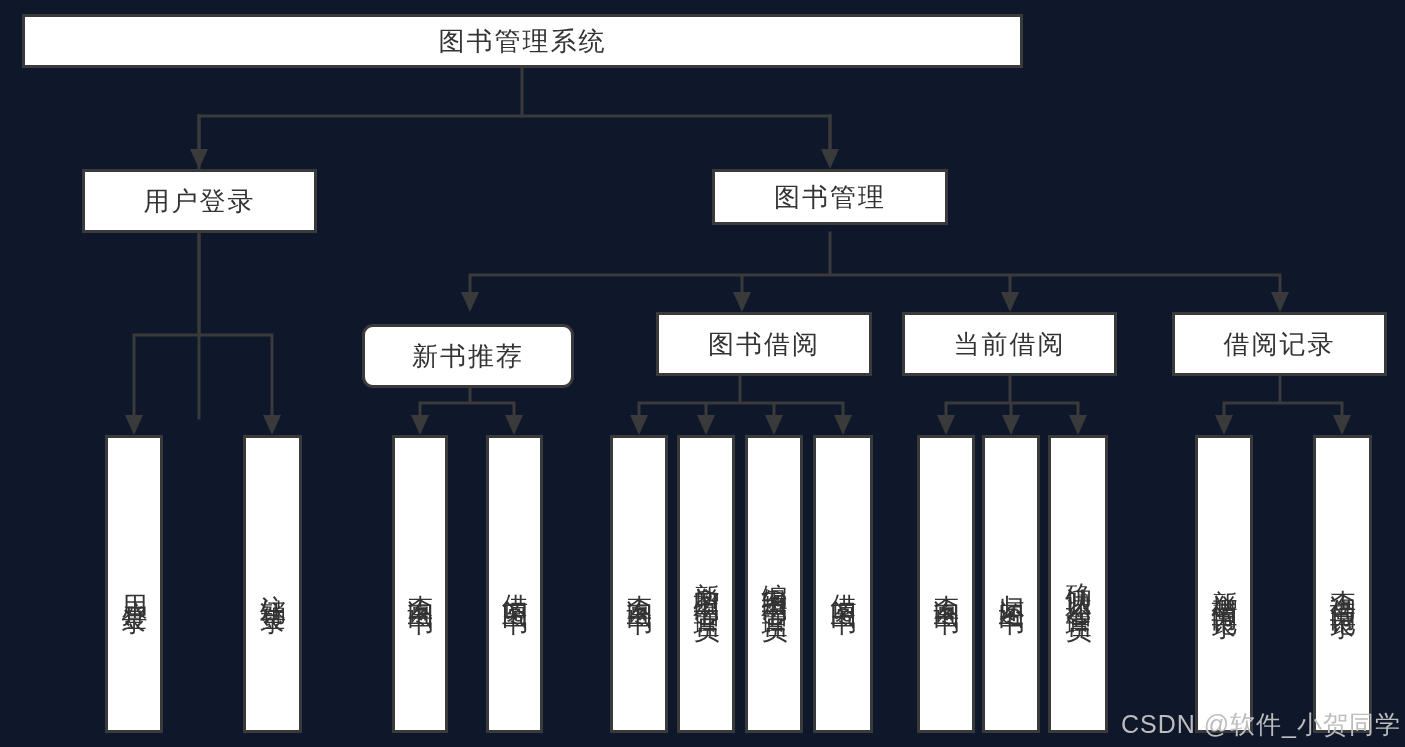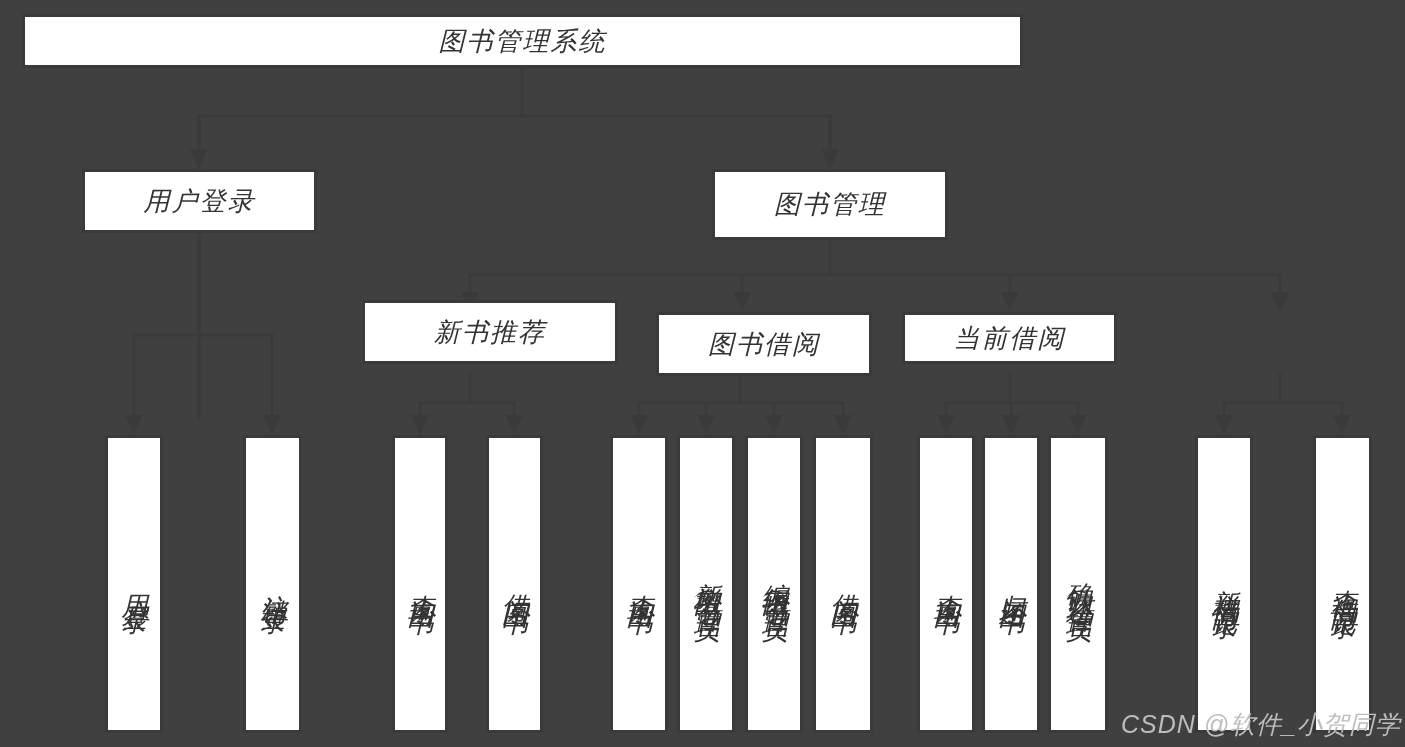--- a/index.html
+++ b/index.html
@@ -1,22 +1,21 @@
 <!DOCTYPE html>
 <html><head>
 <meta charset="utf-8">
 <style>
   html,body{margin:0;padding:0;background:#ffffff;}
   #canvas{
     position:relative;
     width:1405px;height:747px;
-    background:#404040;
+    background:#0f172a;
     font-family:"Liberation Sans", sans-serif;
     overflow:hidden;
-    font-style:italic;
   }
   #connectors{position:absolute;left:0;top:0;width:1405px;height:747px;z-index:1;}
   .node{
     position:absolute;
     box-sizing:border-box;
     border:3px solid #3a3a3a;
     background:#ffffff;
     display:flex;
     align-items:center;
     justify-content:center;
@@ -102,32 +101,35 @@
     </g>
   </svg>
 
   <div class="node" style="left:22px;top:14px;width:1001px;height:54px;">
     <span>图书管理系统</span>
   </div>
 
   <div class="node" style="left:82px;top:169px;width:235px;height:64px;">
     <span>用户登录</span>
   </div>
-  <div class="node" style="left:712px;top:169px;width:236px;height:71px;">
+  <div class="node" style="left:712px;top:169px;width:236px;height:56px;">
     <span>图书管理</span>
   </div>
 
-  <div class="node" style="left:362px;top:300px;width:256px;height:64px;">
+  <div class="node" style="left:362px;top:324px;width:212px;height:64px;border-radius:11px;">
     <span>新书推荐</span>
   </div>
   <div class="node" style="left:656px;top:312px;width:216px;height:64px;">
     <span>图书借阅</span>
   </div>
-  <div class="node" style="left:902px;top:312px;width:215px;height:52px;">
+  <div class="node" style="left:902px;top:312px;width:215px;height:64px;">
     <span>当前借阅</span>
+  </div>
+  <div class="node" style="left:1172px;top:312px;width:215px;height:64px;">
+    <span>借阅记录</span>
   </div>
 
   <div class="node vnode" style="left:105px;top:435px;width:58px;height:298px;">
     <span>用户登录</span>
   </div>
   <div class="node vnode" style="left:243px;top:435px;width:59px;height:298px;">
     <span>注销登录</span>
   </div>
 
   <div class="node vnode" style="left:392px;top:435px;width:56px;height:298px;">

